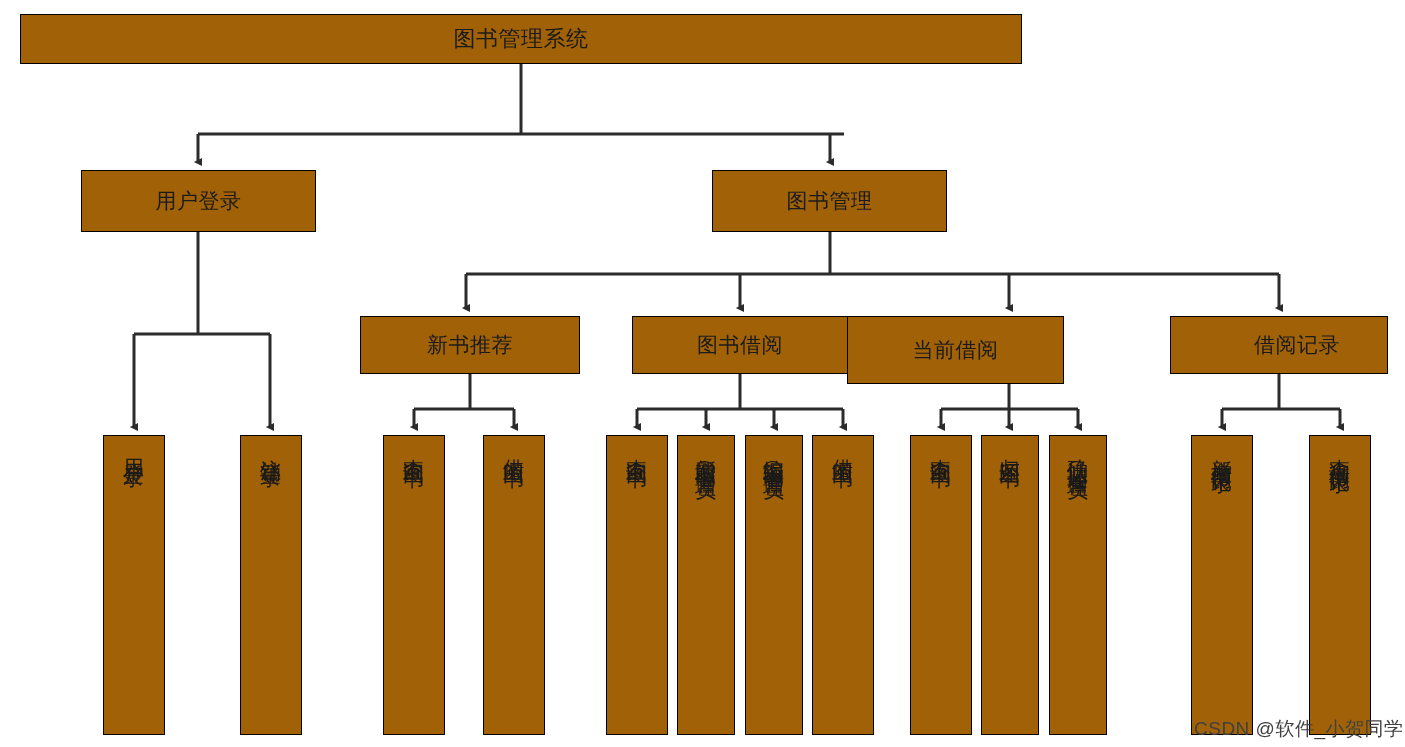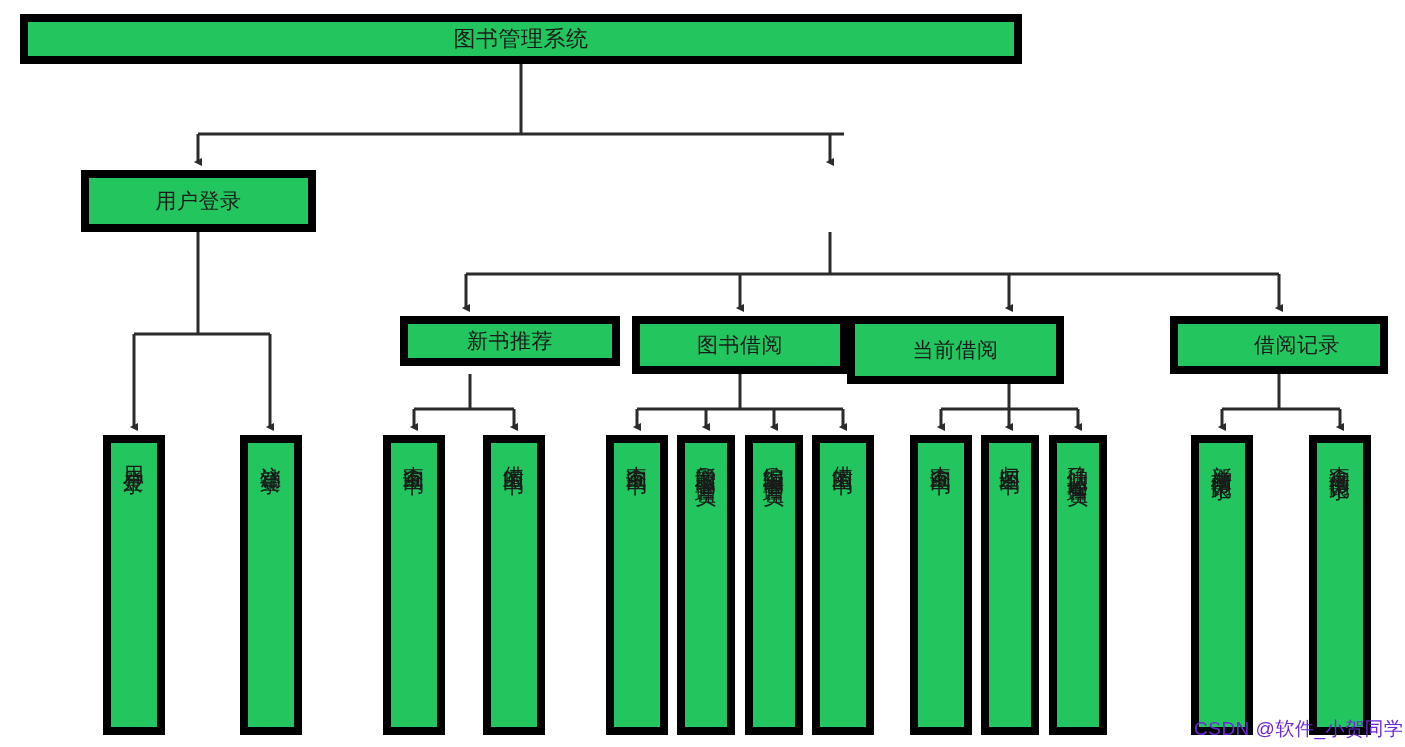--- a/index.html
+++ b/index.html
@@ -22,22 +22,22 @@
     position: absolute;
     left: 0;
     top: 0;
     width: 1405px;
     height: 747px;
     pointer-events: none;
   }
   .node {
     position: absolute;
     box-sizing: border-box;
-    background: #22c55e;
-    border: 8px solid #000000;
+    background: #a16207;
+    border: 1px solid #000000;
     display: flex;
     align-items: center;
     justify-content: center;
     color: #1a1a1a;
   }
   .node-label {
     display: block;
     text-align: center;
     line-height: 1.18;
     letter-spacing: 0.5px;
@@ -59,21 +59,21 @@
     writing-mode: vertical-rl;
     text-orientation: upright;
     font-size: 21px;
     line-height: 1.0;
     letter-spacing: 3px;
     white-space: nowrap;
   }
   .watermark {
     position: absolute;
     font-size: 19px;
-    color: #6d28d9;
+    color: #404040;
     white-space: nowrap;
     letter-spacing: 0.5px;
   }
 </style>
 </head>
 <body>
 
 <div id="canvas">
 
   <svg id="edges" viewBox="0 0 1405 747" xmlns="http://www.w3.org/2000/svg">
@@ -128,22 +128,25 @@
   </svg>
 
   <div class="node horiz root" style="left:20px; top:14px; width:1002px; height:50px;">
     <span class="node-label">图书管理系统</span>
   </div>
 
   <div class="node horiz" style="left:81px; top:170px; width:235px; height:62px;">
     <span class="node-label">用户登录</span>
   </div>
 
-
-  <div class="node horiz" style="left:360px; top:316px; width:220px; height:50px;margin-left:40px;">
+  <div class="node horiz" style="left:712px; top:170px; width:235px; height:62px;">
+    <span class="node-label">图书管理</span>
+  </div>
+
+  <div class="node horiz" style="left:360px; top:316px; width:220px; height:58px;">
     <span class="node-label">新书推荐</span>
   </div>
 
   <div class="node horiz" style="left:632px; top:316px; width:216px; height:58px;font-family:Liberation Serif, serif;">
     <span class="node-label">图书借阅</span>
   </div>
 
   <div class="node horiz" style="left:847px; top:316px; width:217px; height:68px;">
     <span class="node-label">当前借阅</span>
   </div>

